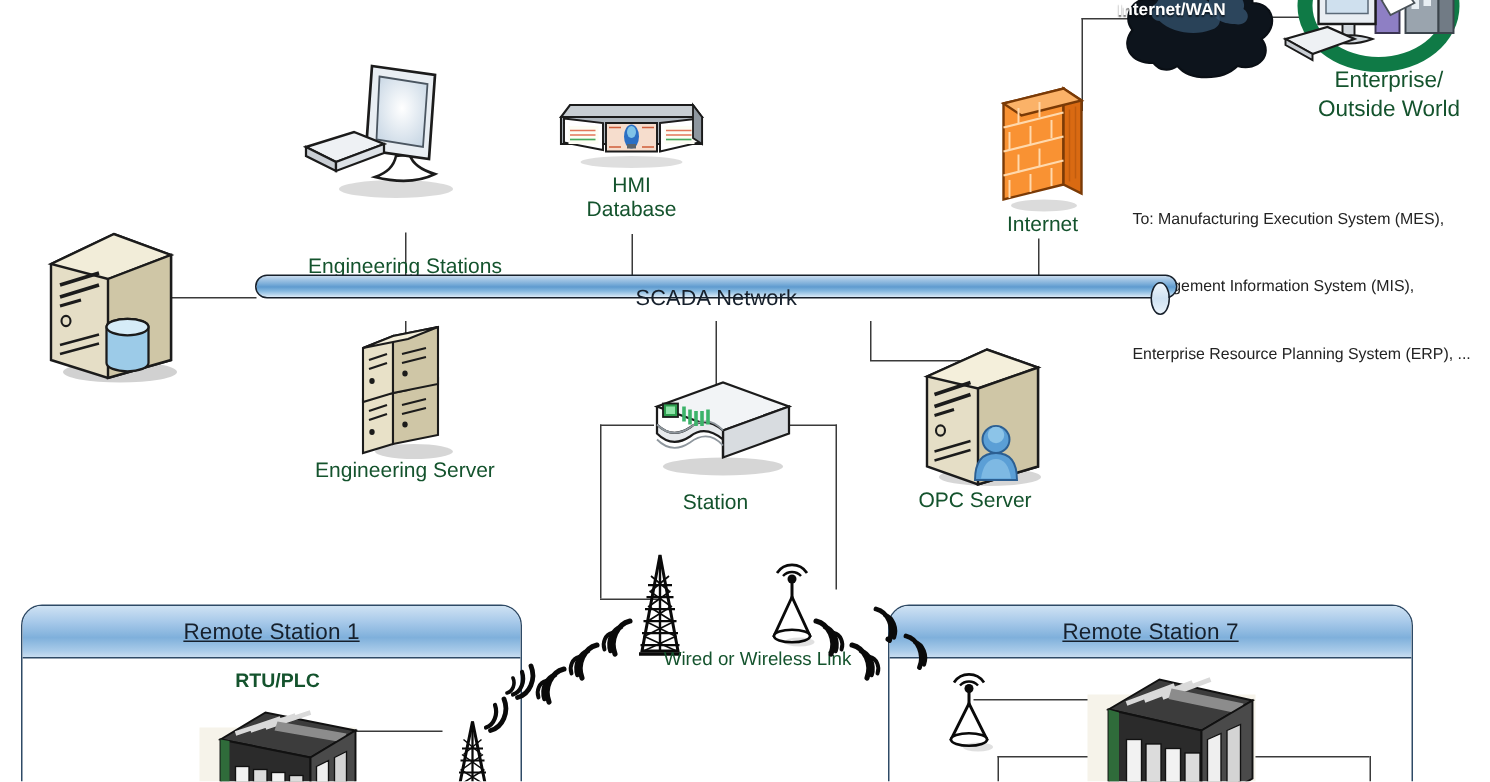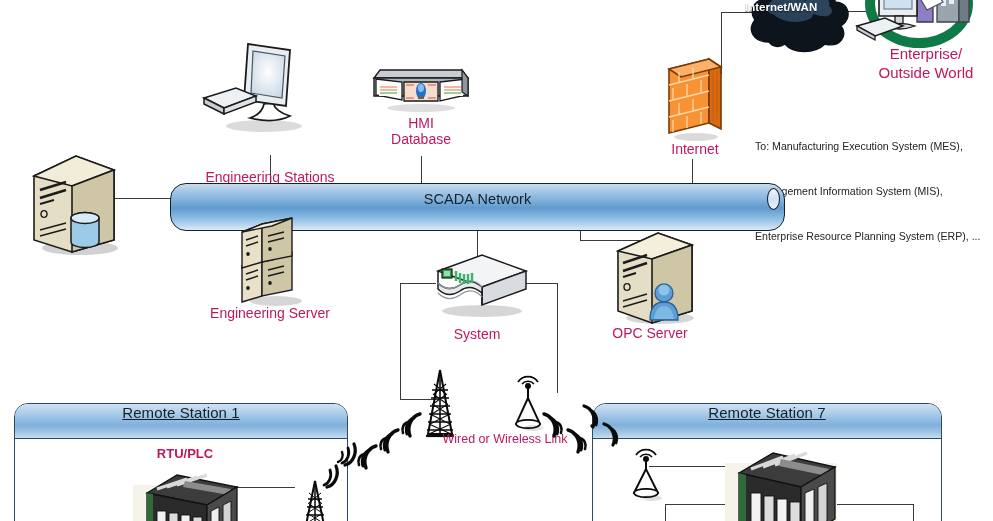--- a/index.html
+++ b/index.html
@@ -12,42 +12,42 @@
   }
   #canvas {
     position: relative;
     width: 993px;
     height: 521px;
     background: #ffffff;
     overflow: hidden;
   }
   .lbl {
     position: absolute;
-    color: #be185d;
+    color: #14532d;
     font-family: "Liberation Sans", sans-serif;
     text-align: center;
     white-space: pre;
     line-height: 1.12;
   }
 
   
   .line {
     position: absolute;
     background: #3a3a3a;
   }
   .hline { height: 1px; }
   .vline { width: 1px; }
 
   
   #scada-bus {
     position: absolute;
     left: 170px;
     top: 183px;
     width: 615px;
-    height: 48px;
+    height: 16px;
     border: 1.5px solid #17202b;
     border-radius: 16px / 16px;
     background: linear-gradient(to bottom,
         #c9dcee 0%, #a9c9e6 14%, #7fb0da 36%,
         #5f9bcf 52%, #86b9e0 72%, #b5d4ec 88%, #dbeaf7 100%);
     box-sizing: border-box;
   }
   #scada-bus-end {
     position: absolute;
     right: 4px;
@@ -77,20 +77,21 @@
     border-radius: 14px 14px 0 0;
     background: #ffffff;
     overflow: hidden;
   }
   .station-head {
     height: 34px;
     border-bottom: 1.4px solid #2e4a66;
     background: linear-gradient(to bottom,
         #cfe2f3 0%, #a9caea 30%, #7fb0db 62%, #a9cbe9 88%, #c8ddf0 100%);
     display: flex;
+    align-items: center;
     justify-content: center;
   }
   .station-title {
     font-size: 15px;
     color: #16202c;
     text-decoration: underline;
     letter-spacing: .1px;
   }
   .station-body { position: relative; height: 100%; }
 
@@ -334,21 +335,21 @@
       <path d="M14,18 L14,36 q10,10 22,2 q10,-8 22,2 L58,52 L58,34 q-12,-10 -22,-2 q-12,8 -22,-2 z" fill="#e7eaed" stroke="#1b1b1b" stroke-width="1.5"></path>
       <path d="M14,30 q10,10 22,2 q12,-9 22,2" stroke="#8f979e" stroke-width="1.2" fill="none"></path>
       <path d="M14,40 q10,10 22,2 q12,-9 22,2" stroke="#8f979e" stroke-width="1.2" fill="none"></path>
 
       <rect x="18" y="16" width="10" height="9" fill="#2e9e4f" stroke="#1b1b1b" stroke-width="1.2"></rect>
       <rect x="20" y="18" width="6" height="5" fill="#8fe3a8"></rect>
 
       <path d="M32,28 L32,18 M36,30 L36,20 M40,31 L40,21 M44,31 L44,21 M48,30 L48,20" stroke="#3cb36a" stroke-width="2.4"></path>
     </svg>
   </div>
-  <div class="lbl" style="left:425px; top:327px; width:104px; font-size:14px;">System</div>
+  <div class="lbl" style="left:425px; top:327px; width:104px; font-size:14px;">Station</div>
 
   <div class="icon" style="left:612px; top:225px;">
     <svg width="86" height="100" viewBox="0 0 86 100">
       <ellipse cx="48" cy="93" rx="34" ry="6" fill="#000" opacity=".16"></ellipse>
       <polygon points="6,26 46,8 80,20 80,86 40,98 6,86" fill="#e5dec6" stroke="#1b1b1b" stroke-width="1.6"></polygon>
       <polygon points="6,26 46,8 80,20 40,34" fill="#f4efdb" stroke="#1b1b1b" stroke-width="1.6"></polygon>
       <polygon points="40,34 80,20 80,86 40,98" fill="#cfc6a6" stroke="#1b1b1b" stroke-width="1.6"></polygon>
       <path d="M11,38 L35,30" stroke="#1b1b1b" stroke-width="2.4"></path>
       <path d="M11,46 L35,38" stroke="#1b1b1b" stroke-width="2.4"></path>
       <path d="M11,52 L24,48" stroke="#1b1b1b" stroke-width="2"></path>

